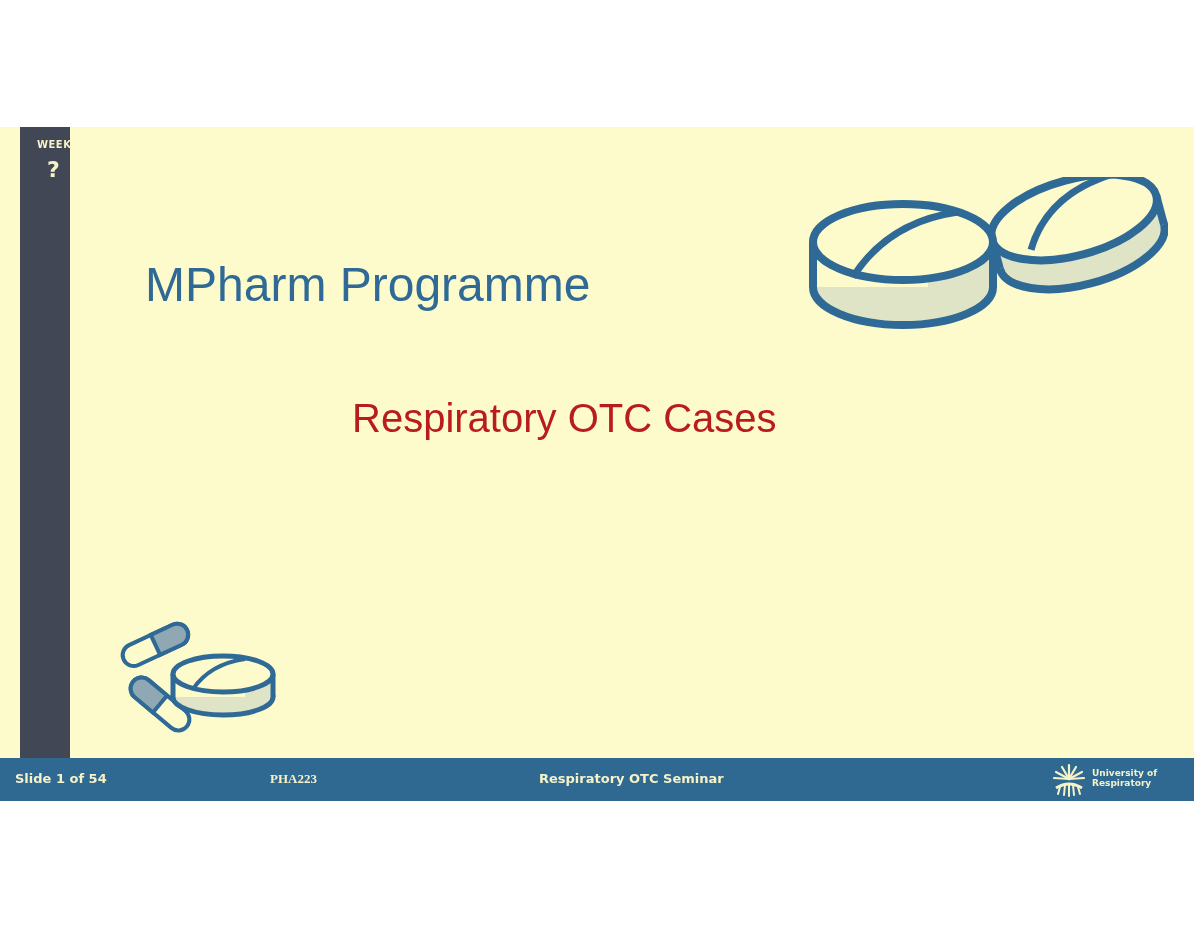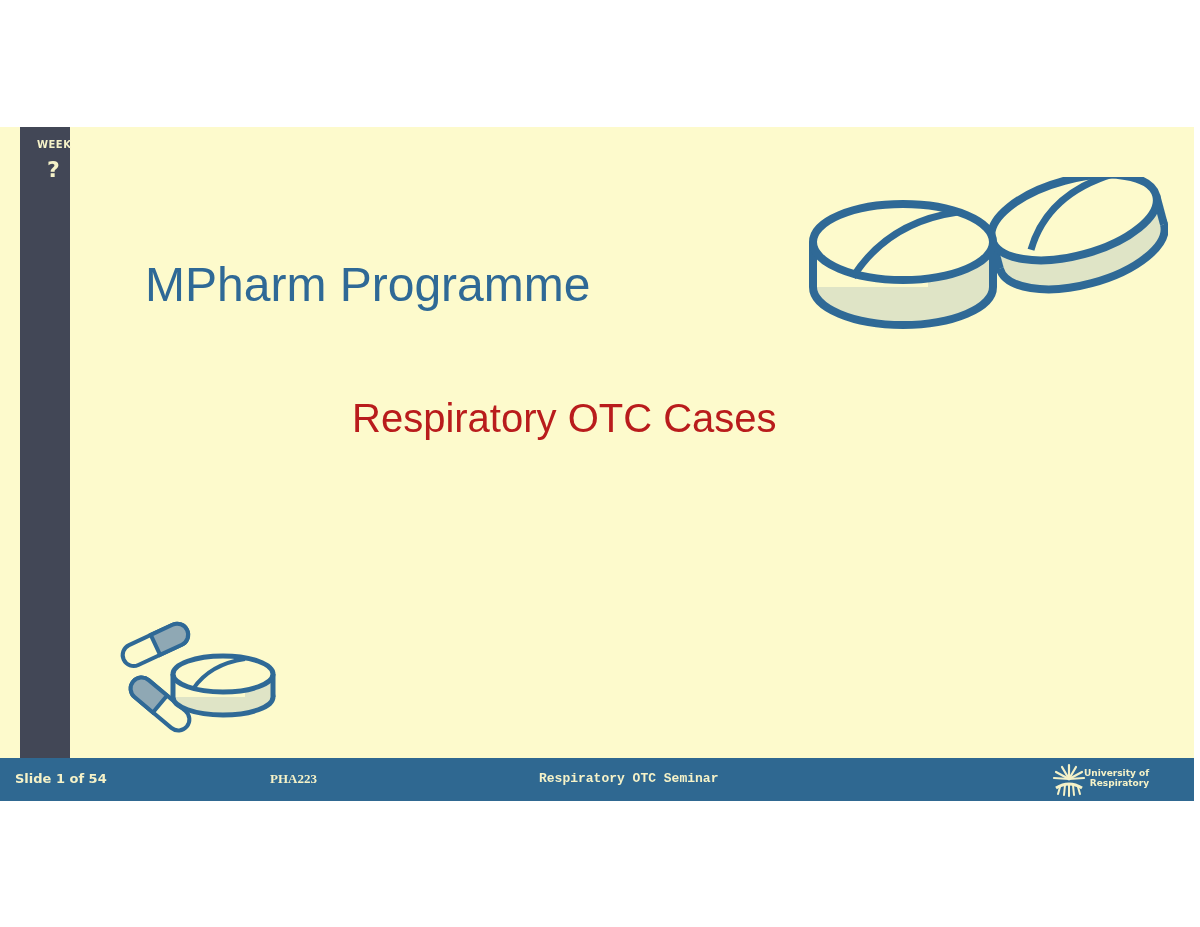--- a/index.html
+++ b/index.html
@@ -6,27 +6,27 @@
   body { width:1200px; height:927px; background:#ffffff; position:relative; overflow:hidden;
          font-family:"DejaVu Sans", sans-serif; }
   .slide { position:absolute; left:0; top:127px; width:1194px; height:674px; background:#fdfacc; }
   .sidebar { position:absolute; left:0; top:0; width:50px; height:631px; background:#424756;margin-left:20px; }
   .week-label { position:absolute; left:17px; top:12px; font-size:10px; color:#f5f2c8; font-weight:bold; letter-spacing:0.5px; }
   .week-num { position:absolute; left:27px; top:30px; font-size:22px; color:#f5f2c8; font-weight:bold; }
   .title { position:absolute; left:145px; top:130px; font-size:48px; color:#2f6996;
            font-family:"Liberation Sans", sans-serif; white-space:nowrap; }
   .subtitle { position:absolute; left:352px; top:258px; font-size:40px; color:#b91c1c;
               font-family:"Liberation Sans", sans-serif; white-space:nowrap;margin-top:11px; }
-  .footer { position:absolute; left:0; top:631px; width:1194px; height:43px; background:#2f6891;text-align:right; }
+  .footer { position:absolute; left:0; top:631px; width:1194px; height:43px; background:#2f6891; }
   .footer span { position:absolute; top:13px; font-size:13px; font-weight:bold; color:#f5f2c8; white-space:nowrap; }
   .f-slide { left:15px; }
   .f-code { left:270px;font-family:Liberation Serif, serif; }
-  .f-title { left:539px;font-family:Liberation Mono, monospace; }
+  .f-title { left:539px; }
   .logo { position:absolute; left:1052px; top:4px; width:120px; height:36px; }
-  .logo-text { position:absolute; left:32px; top:6px; font-size:9px; line-height:10px; font-weight:bold; color:#f5f2c8; }
+  .logo-text { position:absolute; left:40px; top:6px; font-size:9px; line-height:10px; font-weight:bold; color:#f5f2c8; }
   .pills-top { position:absolute; left:808px; top:50px; }
   .pills-bottom { position:absolute; left:115px; top:492px; }
 </style>
 </head>
 <body>
 
 <div class="slide">
   <div class="sidebar">
     <div class="week-label">WEEK</div>
     <div class="week-num">?</div>

